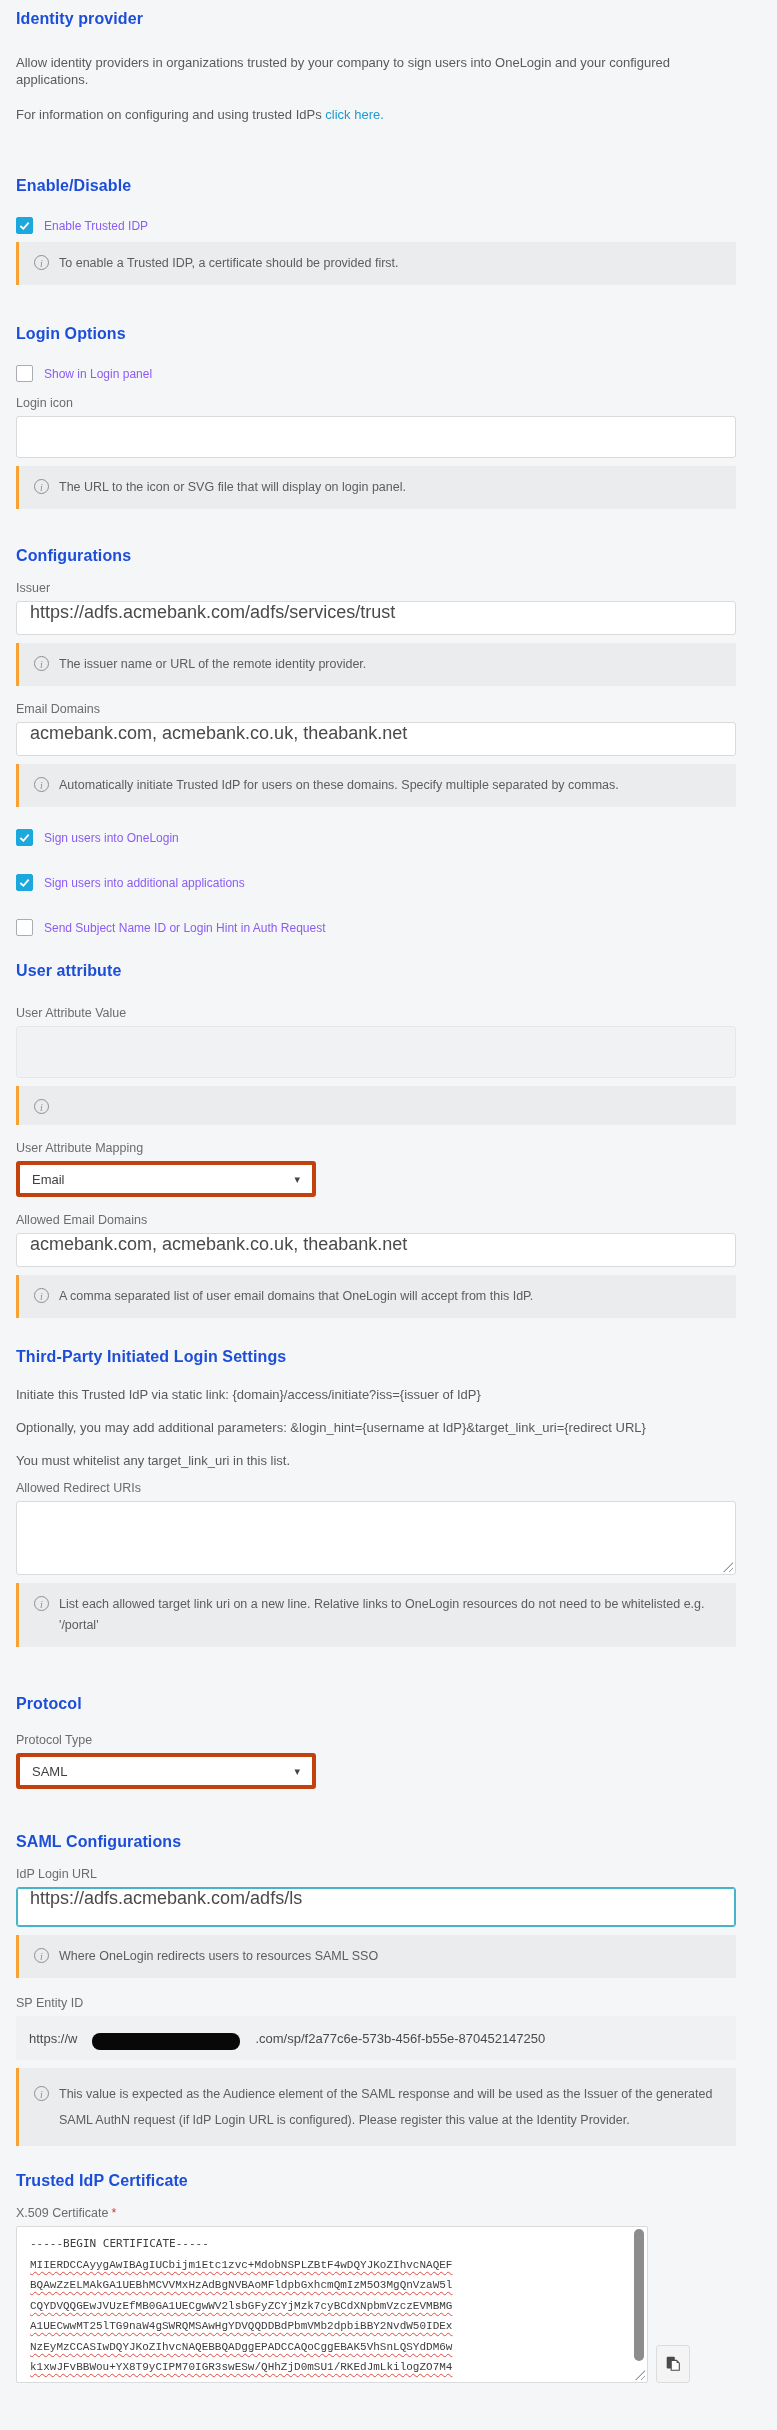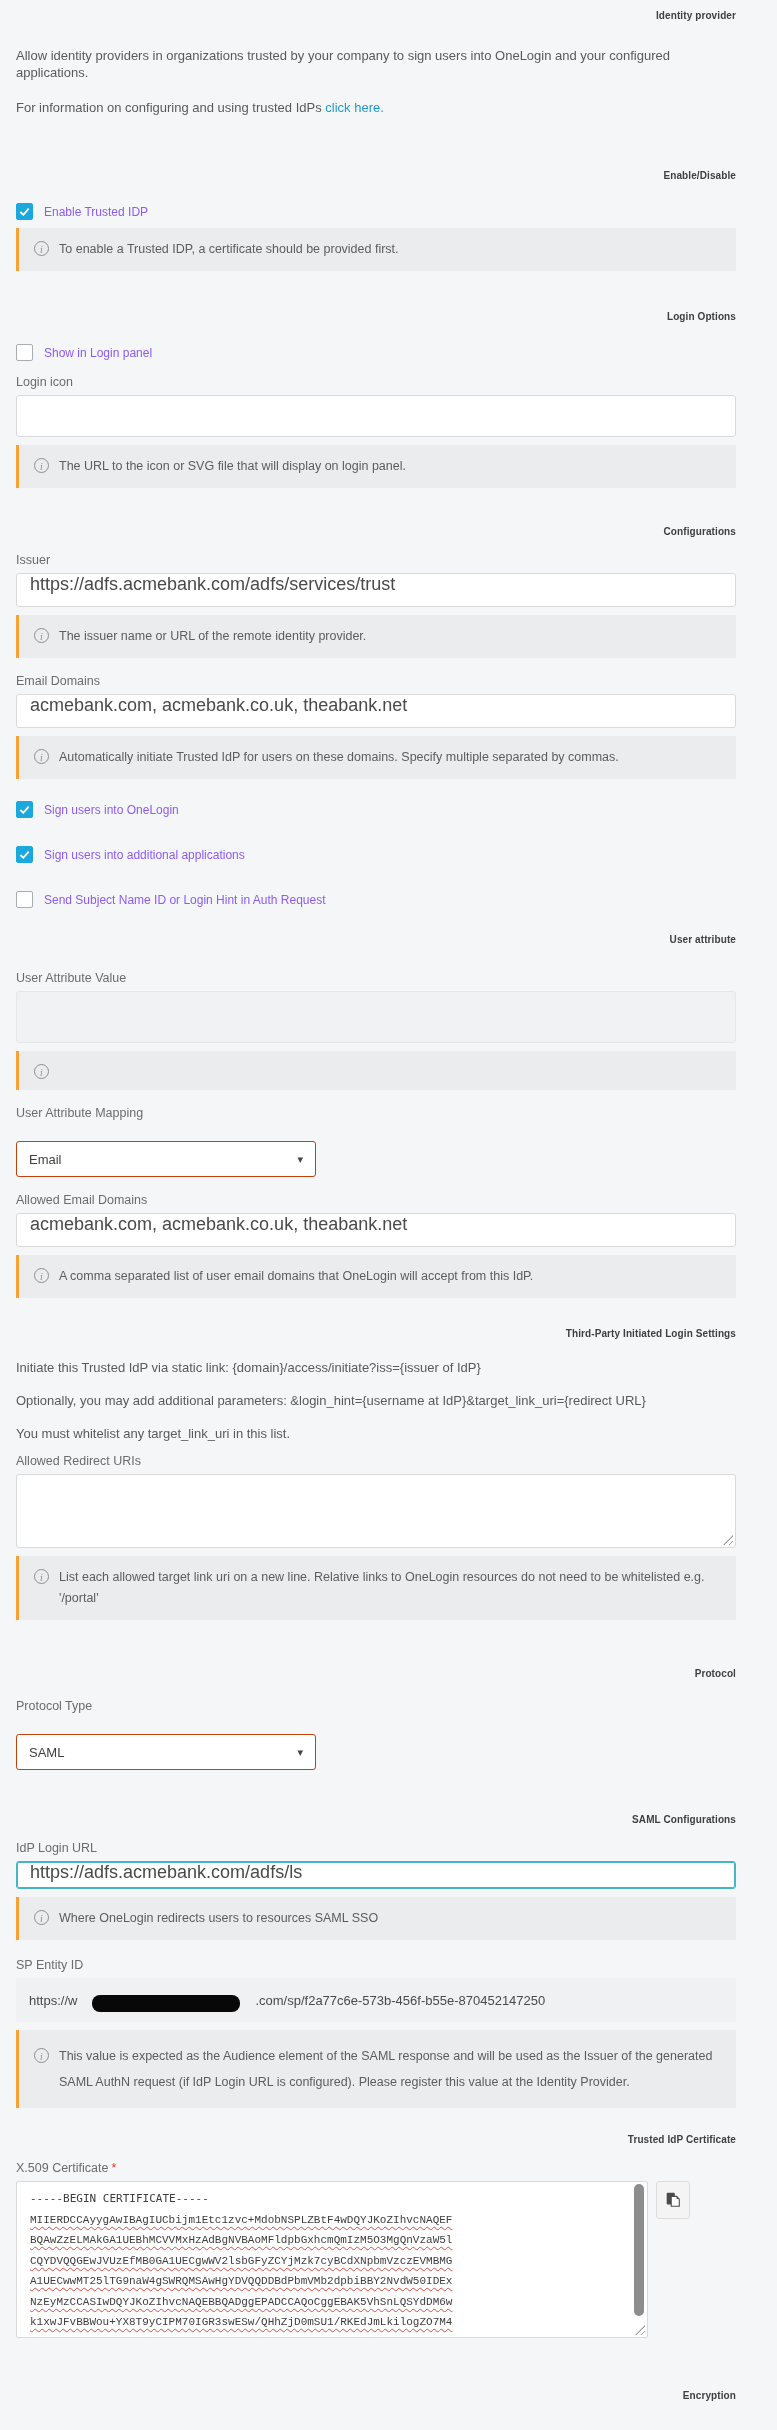--- a/index.html
+++ b/index.html
@@ -4,21 +4,21 @@
 <style>
   * { margin:0; padding:0; box-sizing:border-box; }
   html,body { background:#f5f6f8; }
   body {
     width:777px; min-height:2430px;
     padding:10px 41px 26px 16px;
     font-family:"Liberation Sans", sans-serif;
     color:#4f4f4f;
   }
   h1, h2 {
-    font-size:10px; font-weight:bold; color:#404040; letter-spacing:.1px;text-align:right;
+    font-size:16px; font-weight:bold; color:#1d4ed8; letter-spacing:.1px;
   }
   .intro { font-size:13px; color:#5a5a5a; line-height:17px; }
   .intro.first { margin-top:26px; }
   .intro.second { margin-top:18px; }
   a.doc-link { color:#1d9bd1; text-decoration:none; }
 
   .section-h { margin-top:44px; }
 
   
   .cb-row { display:flex; align-items:center; margin-top:22px; cursor:default; }
@@ -57,22 +57,22 @@
   }
   .redaction {
     display:inline-block; width:148px; height:17px; background:#080808;
     border-radius:8px; margin:0 1px; transform:translateY(3px);
   }
   .disabled-area {
     margin-top:6px; width:720px; height:52px; background:#f1f2f4;
     border:1px solid #e6e7e9; border-radius:3px;
   }
   .select-box {
-    margin-top:21px; width:300px; height:36px; background:#fff;
-    border:1px solid #c2410c; border-radius:3px; padding:0 12px;
+    margin-top:6px; width:300px; height:36px; background:#fff;
+    border:4px solid #c2410c; border-radius:3px; padding:0 12px;
     font-size:13px; color:#3f3f3f; display:flex; align-items:center; justify-content:space-between;
     cursor:pointer;
   }
   .select-caret { font-size:11px; color:#444; }
 
   .textarea {
     position:relative; margin-top:6px; width:720px; height:74px; background:#fff;
     border:1px solid #d9dadc; border-radius:3px;
   }
   .resize-grip {
@@ -81,21 +81,21 @@
     clip-path:polygon(100% 0, 100% 100%, 0 100%);
     cursor:nwse-resize;
   }
 
   
   .tp-line { font-size:13px; color:#5a5a5a; margin-top:16px; line-height:17px; }
   .tp-line.first { margin-top:20px; }
 
   
   .req { color:#e0352c; margin-left:3px; }
-  .cert-row { display:flex; align-items:flex-start; margin-top:6px; }
+  .cert-row { display:flex; align-items:flex-end; margin-top:6px; }
   .cert-area {
     position:relative; width:632px; height:157px; background:#fff;
     border:1px solid #d9dadc; border-radius:2px; padding:7px 24px 6px 13px;
     font-family:"DejaVu Sans Mono", monospace; font-size:11px; color:#3d3d3d;
     line-height:20.5px; overflow:hidden; white-space:nowrap;
   }
   .cert-line.b64 {
     text-decoration:underline; text-decoration-style:wavy;
     text-decoration-color:#e04a3f; text-decoration-thickness:1px;
     text-underline-offset:3px;
@@ -220,21 +220,21 @@
 
 <h2 class="section-h" style="margin-top:48px">Protocol</h2>
 <div class="field-label" style="margin-top:20px">Protocol Type</div>
 <div class="select-box">
   <span>SAML</span>
   <span class="select-caret">▾</span>
 </div>
 
 <h2 class="section-h">SAML Configurations</h2>
 <div class="field-label">IdP Login URL</div>
-<div class="text-input focused" style="height:28px">
+<div class="text-input focused" style="height:40px">
     <span>https://adfs.acmebank.com/adfs/ls</span>
   </div>
 <div class="info-box">
   <span class="info-i">i</span>
   <span>Where OneLogin redirects users to resources SAML SSO</span>
 </div>
 <div class="field-label" style="margin-top:18px">SP Entity ID</div>
 <div class="gray-field">
   <span>https://w</span>
     <span class="redaction"></span>

